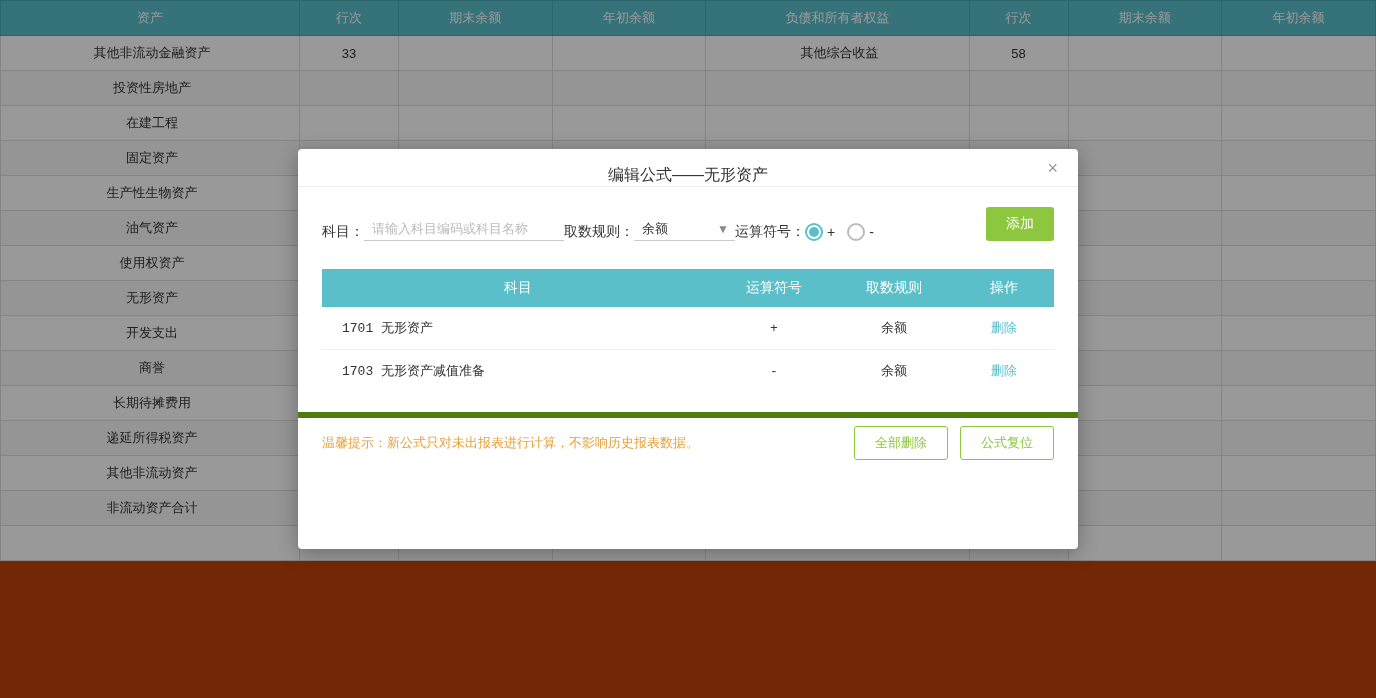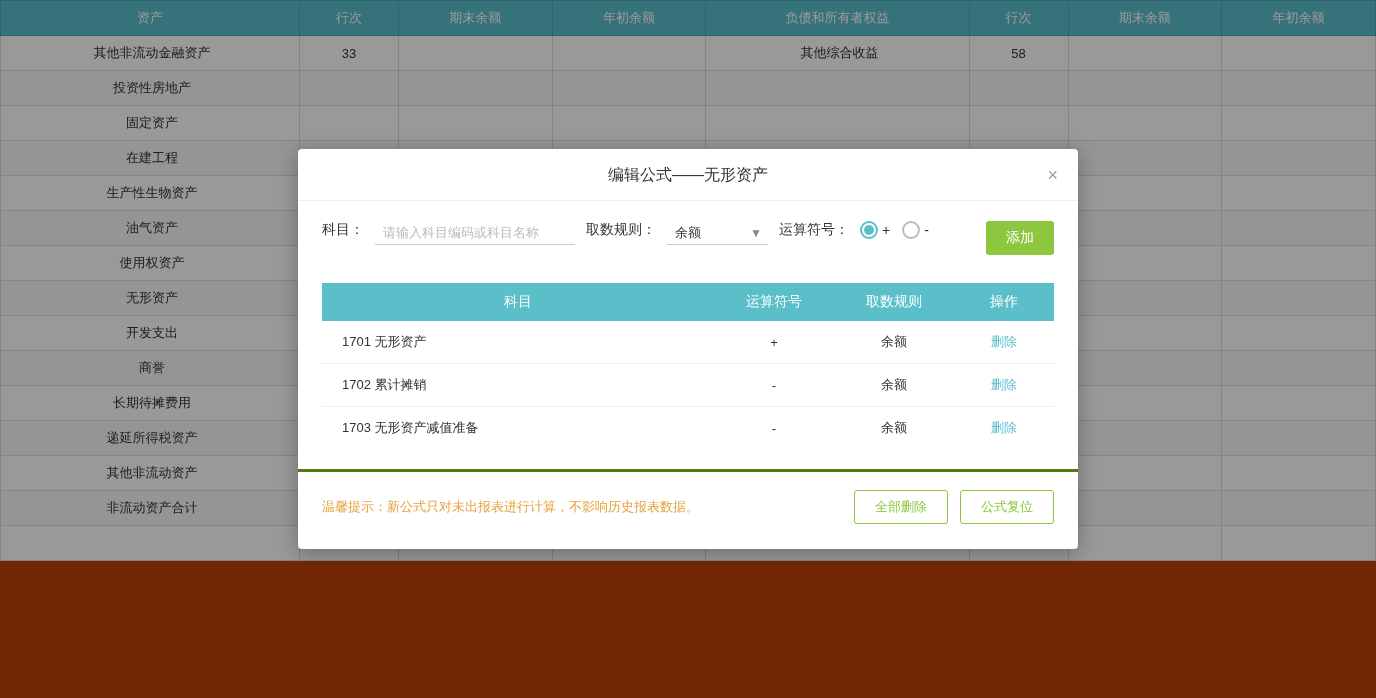--- a/index.html
+++ b/index.html
@@ -62,21 +62,21 @@
       background: #fff;
       border-radius: 4px;
       width: 780px;
       min-height: 400px;
       box-shadow: 0 4px 20px rgba(0,0,0,0.3);
       position: relative;
       padding: 0;
     }
 
     .modal-header {
-      padding: 16px 20px 14px;
+      padding: 16px 20px 0;
       border-bottom: 1px solid #eee;
       display: flex;
       align-items: center;
       justify-content: center;
       position: relative;
     }
 
     .modal-title {
       font-size: 16px;
       color: #333;
@@ -97,22 +97,22 @@
       padding: 4px;
     }
 
     .modal-body {
       padding: 20px 24px;
     }
 
     
     .form-row {
       display: flex;
-      align-items: flex-start;
-      gap: 11px;
+      align-items: flex-end;
+      gap: 0;
       margin-bottom: 20px;
     }
 
     .form-label {
       color: #333;
       white-space: nowrap;
       font-size: 14px;
     }
 
     .form-input {
@@ -227,37 +227,38 @@
       font-weight: normal;
       font-size: 14px;
     }
 
     .data-table tbody tr td {
       padding: 12px 16px;
       border-bottom: 1px solid #eee;
       text-align: center;
       color: #333;
       font-size: 13px;
+      font-family: Liberation Mono, monospace;
     }
 
     .data-table tbody tr:last-child td {
       border-bottom: none;
     }
 
     .delete-link {
       color: #5bbfca;
       cursor: pointer;
       text-decoration: none;
       font-size: 13px;
     }
 
     
     .modal-footer {
-      padding: 18px 24px;
-      border-top: 3px solid #4d7c0f;
+      padding: 8px 24px;
+      border-top: 6px solid #4d7c0f;
       display: flex;
       align-items: center;
       justify-content: space-between;
     }
 
     .hint-text {
       color: #e6a23c;
       font-size: 13px;
     }
 
@@ -317,31 +318,31 @@
           <td class="left-col">投资性房地产</td>
           <td></td>
           <td></td>
           <td></td>
           <td class="left-col"></td>
           <td></td>
           <td></td>
           <td></td>
         </tr>
         <tr>
+          <td class="left-col">在建工程</td>
+          <td></td>
+          <td></td>
+          <td></td>
+          <td class="left-col"></td>
+          <td></td>
+          <td></td>
+          <td></td>
+        </tr>
+        <tr>
           <td class="left-col">固定资产</td>
-          <td></td>
-          <td></td>
-          <td></td>
-          <td class="left-col"></td>
-          <td></td>
-          <td></td>
-          <td></td>
-        </tr>
-        <tr>
-          <td class="left-col">在建工程</td>
           <td></td>
           <td></td>
           <td></td>
           <td class="left-col"></td>
           <td></td>
           <td></td>
           <td></td>
         </tr>
         <tr>
           <td class="left-col">生产性生物资产</td>
@@ -505,26 +506,20 @@
             </tr>
           </thead>
           <tbody id="formula-table-body">
           <tr>
                 <td style="text-align: left; padding-left: 20px;">1701 无形资产</td>
                 <td>+</td>
                 <td>余额</td>
                 <td><a class="delete-link">删除</a></td>
               </tr>
               <tr>
-                <td style="text-align: left; padding-left: 20px;">1702 累计摊销</td>
-                <td>-</td>
-                <td>余额</td>
-                <td><a class="delete-link">删除</a></td>
-              </tr>
-              <tr>
                 <td style="text-align: left; padding-left: 20px;">1703 无形资产减值准备</td>
                 <td>-</td>
                 <td>余额</td>
                 <td><a class="delete-link">删除</a></td>
               </tr>
             </tbody>
         </table>
 
       </div>
 

